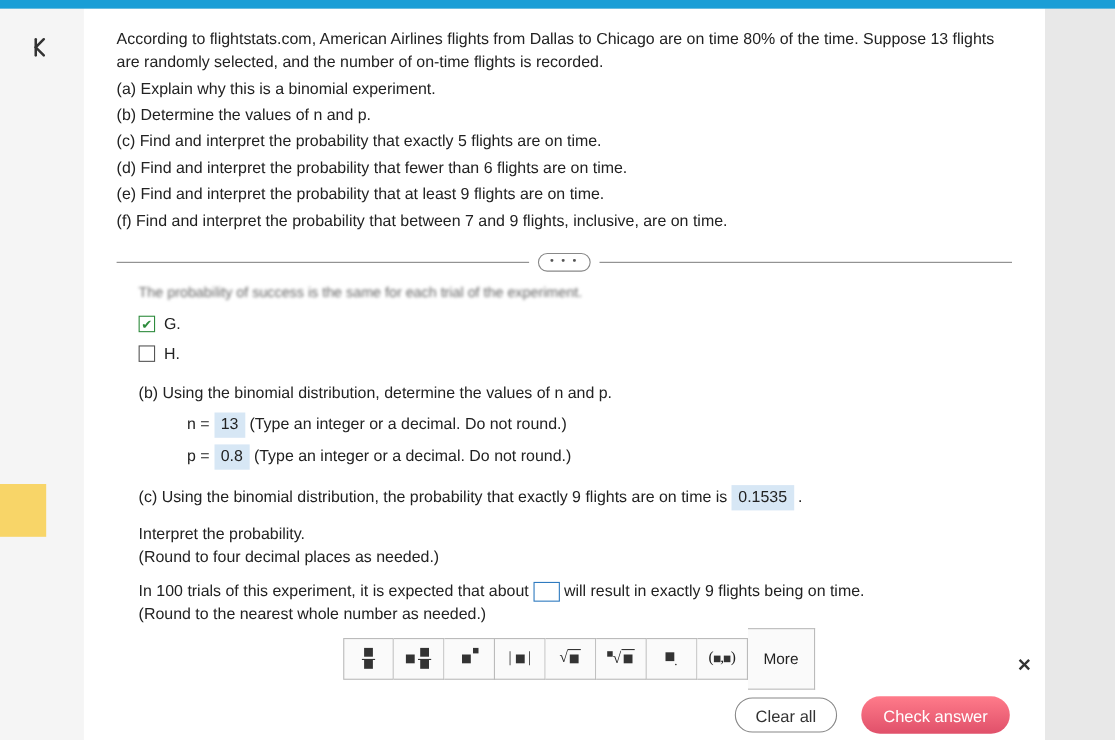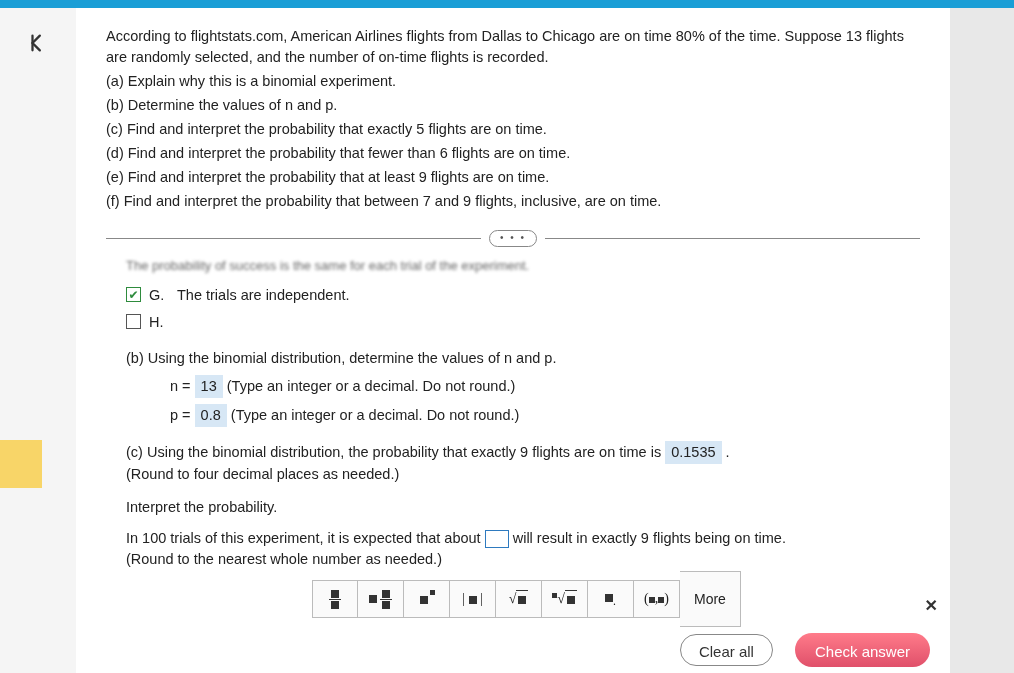--- a/index.html
+++ b/index.html
@@ -140,21 +140,21 @@
     bottom:56px;
     right:12px;
     font-weight:bold;
     font-size:16px;
     cursor:pointer;
     color:#333;
   }
   .bottom-row {
     position:absolute;
     bottom:6px;
-    right:20px;
+    right:32px;
     display:flex;
     gap:22px;
     align-items:center;
   }
   .clear-btn {
     border:1.5px solid #888;
     border-radius:18px;
     padding:6px 18px 2px 18px;
     font-size:15px;
     background:#fff;
@@ -209,21 +209,20 @@
       <div class="line"></div>
       <div class="dots-pill">• • •</div>
       <div class="line"></div>
     </div>
 
     <div class="blurry">The probability of success is the same for each trial of the experiment.</div>
 
     <div class="choice">
       <div class="checkbox checked"></div>
       <span class="letter">G.</span>
-      <span>The trials are independent.</span>
     </div>
 
     <div class="choice">
       <div class="checkbox"></div>
       <span class="letter">H.</span>
     </div>
 
     <div class="section">
       <span>(b) Using the binomial distribution, determine the values of n and p.</span>
       <div class="sub">
@@ -235,23 +234,23 @@
         <span>p =</span>
         <span class="answer-box">0.8</span>
         <span>(Type an integer or a decimal. Do not round.)</span>
       </div>
     </div>
 
     <div class="section">
       <span>(c) Using the binomial distribution, the probability that exactly 9 flights are on time is </span>
       <span class="answer-box">0.1535</span>
       <span> .</span>
+      <div style="margin-top:12px">Interpret the probability.</div>
+
       <div>(Round to four decimal places as needed.)</div>
-
-      <div style="margin-top:12px">Interpret the probability.</div>
       <div style="margin-top:10px">
         <span>In 100 trials of this experiment, it is expected that about </span>
         <span class="empty-box"></span>
         <span> will result in exactly 9 flights being on time.</span>
       </div>
       <div>(Round to the nearest whole number as needed.)</div>
     </div>
 
     <div class="math-toolbar">
       <div class="math-btn">

